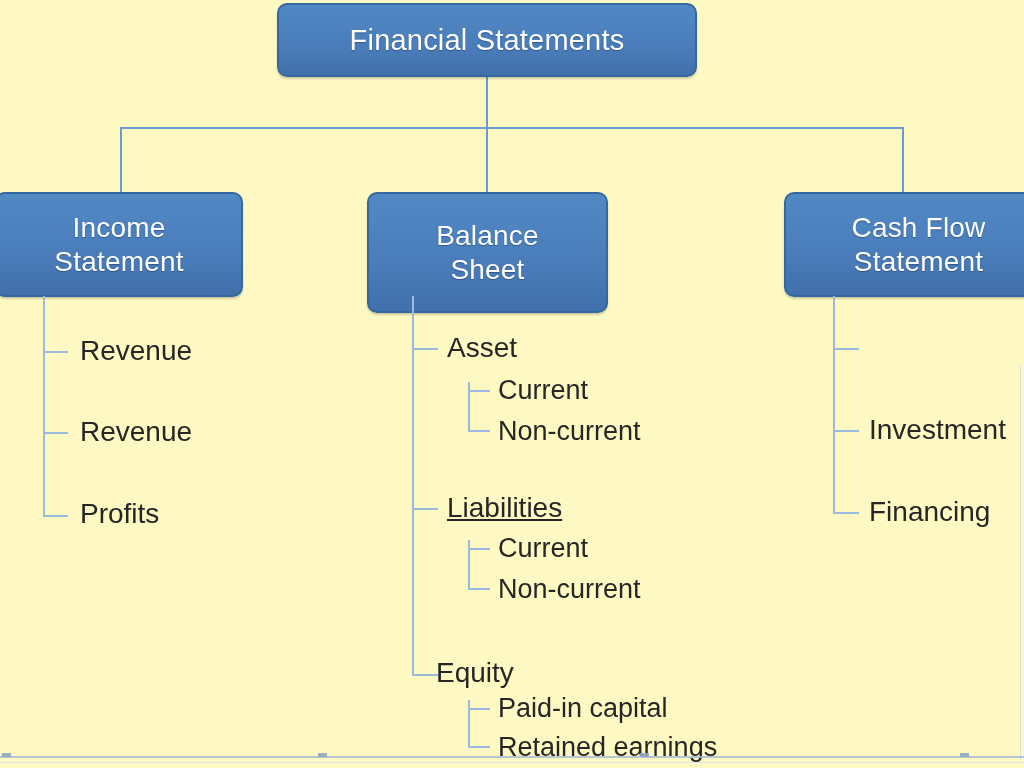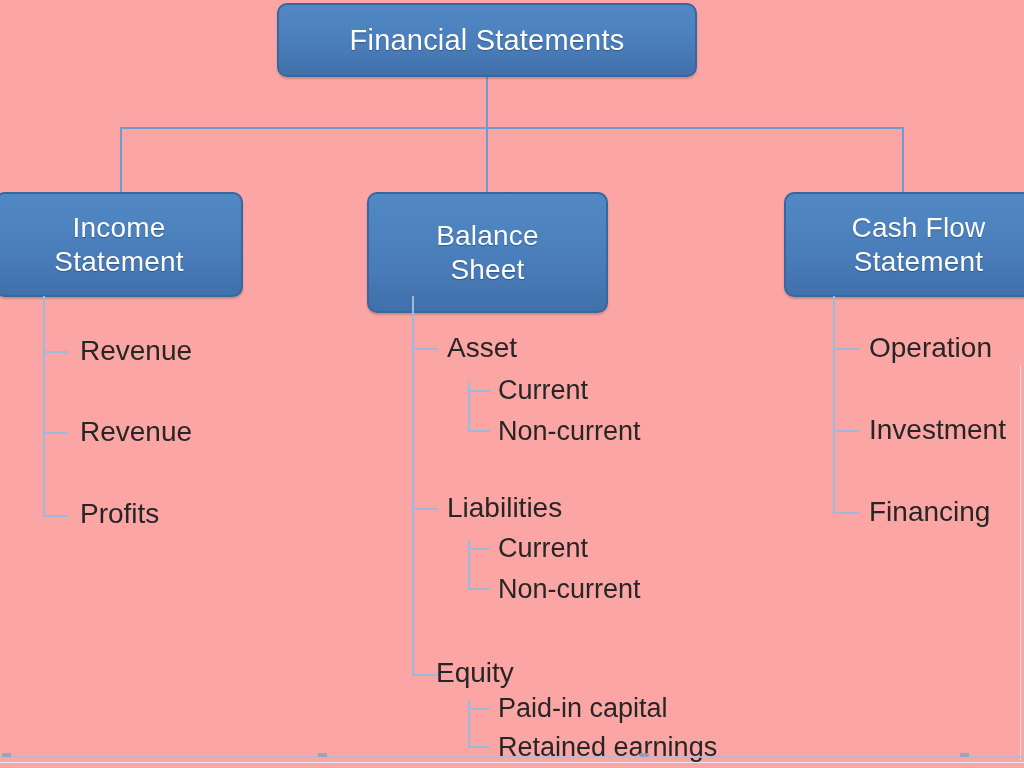--- a/index.html
+++ b/index.html
@@ -8,21 +8,21 @@
     padding: 0;
     background: #ffffff;
   }
   body {
     font-family: "Liberation Sans", "DejaVu Sans", sans-serif;
   }
   #canvas {
     position: relative;
     width: 1024px;
     height: 768px;
-    background: #fca5a5;
+    background: #fef9c3;
     overflow: hidden;
   }
 
   
   .node-box {
     position: absolute;
     box-sizing: border-box;
     border-radius: 10px;
     border: 2px solid #35689e;
     background: linear-gradient(to bottom, #5189c4 0%, #4a7ebb 55%, #4170ab 100%);
@@ -171,39 +171,38 @@
 
   <div class="stub" style="left:412px; top:348px; width:26px;"></div>
   <div class="leaf" style="left:447px; top:334px;">Asset</div>
   <div class="sub-spine" style="left:468px; top:382px; height:50px;"></div>
   <div class="sub-stub" style="left:468px; top:390px; width:22px;"></div>
   <div class="leaf sub" style="left:498px; top:377px;">Current</div>
   <div class="sub-stub" style="left:468px; top:430px; width:22px;"></div>
   <div class="leaf sub" style="left:498px; top:418px;">Non-current</div>
 
   <div class="stub" style="left:412px; top:508px; width:26px;"></div>
-  <div class="leaf" style="left:447px; top:494px;">Liabilities</div>
+  <div class="leaf" style="left:447px; top:494px;text-decoration:underline;">Liabilities</div>
   <div class="sub-spine" style="left:468px; top:540px; height:50px;"></div>
   <div class="sub-stub" style="left:468px; top:548px; width:22px;"></div>
   <div class="leaf sub" style="left:498px; top:535px;">Current</div>
   <div class="sub-stub" style="left:468px; top:588px; width:22px;"></div>
   <div class="leaf sub" style="left:498px; top:576px;">Non-current</div>
 
   <div class="stub" style="left:412px; top:674px; width:26px;"></div>
   <div class="leaf" style="left:436px; top:659px;">Equity</div>
   <div class="sub-spine" style="left:468px; top:700px; height:48px;"></div>
   <div class="sub-stub" style="left:468px; top:708px; width:22px;"></div>
   <div class="leaf sub" style="left:498px; top:695px;">Paid-in capital</div>
   <div class="sub-stub" style="left:468px; top:746px; width:22px;"></div>
   <div class="leaf sub" style="left:498px; top:734px;">Retained earnings</div>
 
   <div class="ln v" id="spine-cash"></div>
 
   <div class="stub" style="left:833px; top:348px; width:26px;"></div>
-  <div class="leaf" style="left:869px; top:334px;">Operation</div>
 
   <div class="stub" style="left:833px; top:430px; width:26px;"></div>
   <div class="leaf" style="left:869px; top:416px;">Investment</div>
 
   <div class="stub" style="left:833px; top:512px; width:26px;"></div>
   <div class="leaf" style="left:869px; top:498px;">Financing</div>
 
   <div id="edge-line-right"></div>
   <div id="bottom-rule"></div>
   <div id="bottom-rule2"></div>

